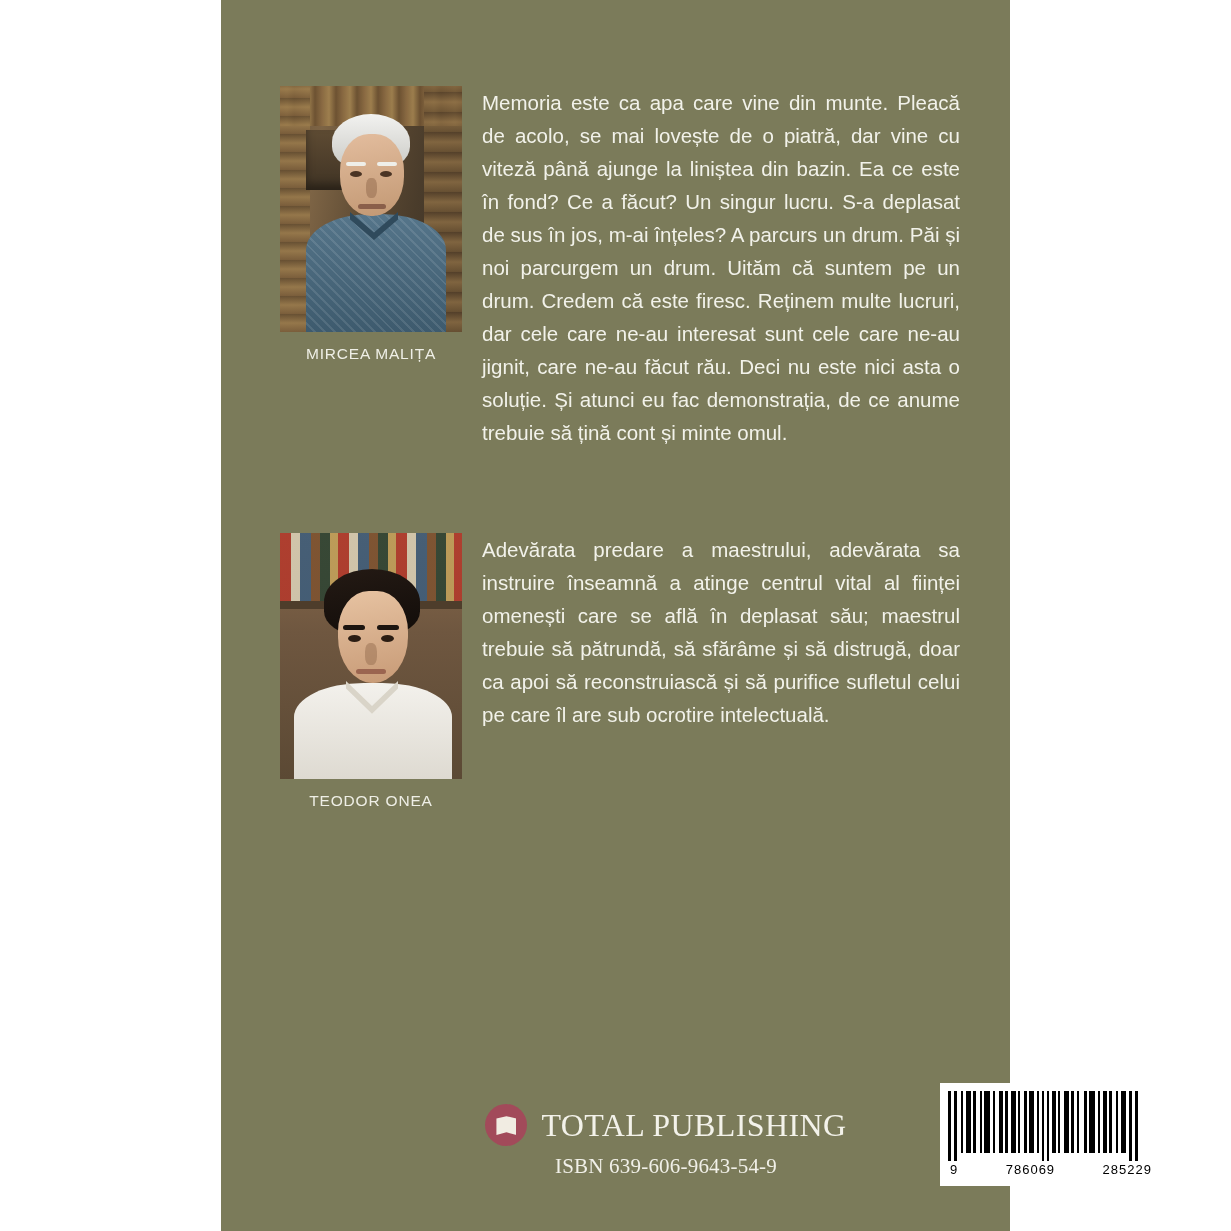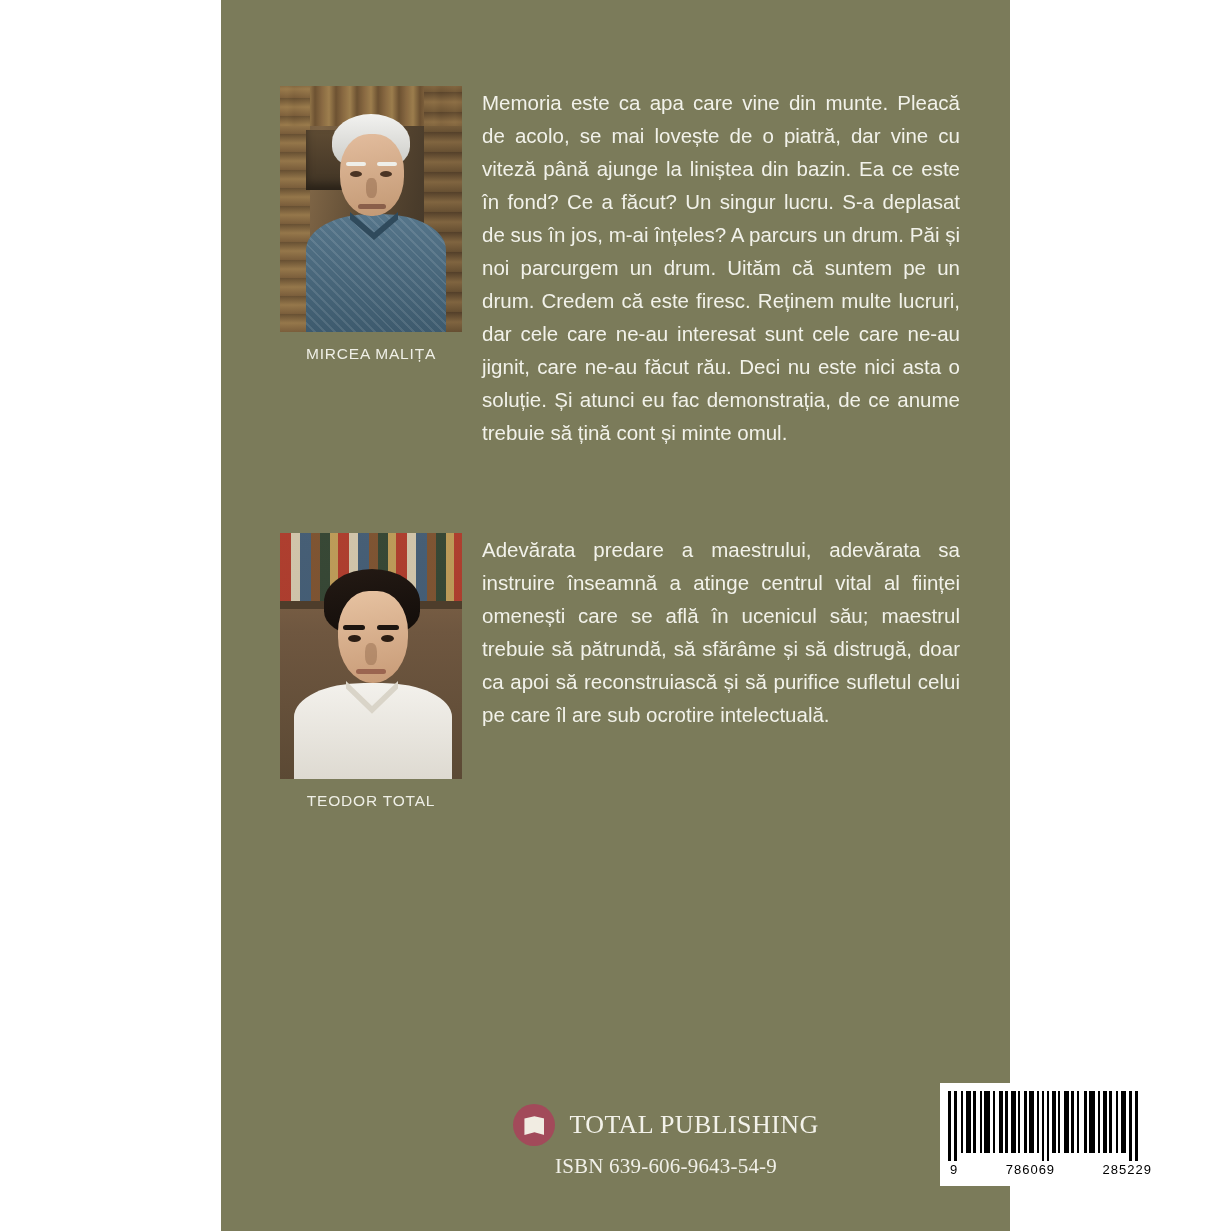--- a/index.html
+++ b/index.html
@@ -181,21 +181,21 @@
   .pub-logo::before {
     content: "";
     position: absolute;
     left: 11px; top: 11px;
     width: 20px; height: 20px;
     background: #f1ece2;
     clip-path: polygon(0% 18%, 50% 6%, 100% 18%, 100% 100%, 50% 86%, 0% 100%);
   }
   .pub-name {
     color: #f3f2ea;
-    font-size: 26px;
+    font-size: 32px;
     font-family: "Liberation Serif", serif;
     letter-spacing: 0.4px;
     white-space: nowrap;
   }
   .isbn {
     color: #f1f0e8;
     font-size: 21px;
     font-family: "Liberation Serif", serif;
     margin-top: 8px;
     letter-spacing: 0.2px;
@@ -270,23 +270,23 @@
         <div class="p2-collar"></div>
         <div class="p2-hair"></div>
         <div class="p2-face"></div>
         <div class="p2-brow l"></div>
         <div class="p2-brow r"></div>
         <div class="p2-eye l"></div>
         <div class="p2-eye r"></div>
         <div class="p2-nose"></div>
         <div class="p2-mouth"></div>
       </div>
-      <div class="photo-caption">TEODOR TOTAL</div>
-    </div>
-    <div class="quote-text">Adevărata predare a maestrului, adevărata sa instruire înseamnă a atinge centrul vital al ființei omenești care se află în ucenicul său; maestrul trebuie să pătrundă, să sfărâme și să distrugă, doar ca apoi să reconstruiască și să purifice sufletul celui pe care îl are sub ocrotire intelectuală.</div>
+      <div class="photo-caption">TEODOR ONEA</div>
+    </div>
+    <div class="quote-text">Adevărata predare a maestrului, adevărata sa instruire înseamnă a atinge centrul vital al ființei omenești care se află în deplasat său; maestrul trebuie să pătrundă, să sfărâme și să distrugă, doar ca apoi să reconstruiască și să purifice sufletul celui pe care îl are sub ocrotire intelectuală.</div>
   </div>
 
   <div class="publisher">
     <div class="publisher-row">
       <div class="pub-logo"></div>
       <div class="pub-name">TOTAL PUBLISHING</div>
     </div>
     <div class="isbn">ISBN 639-606-9643-54-9</div>
   </div>
 

